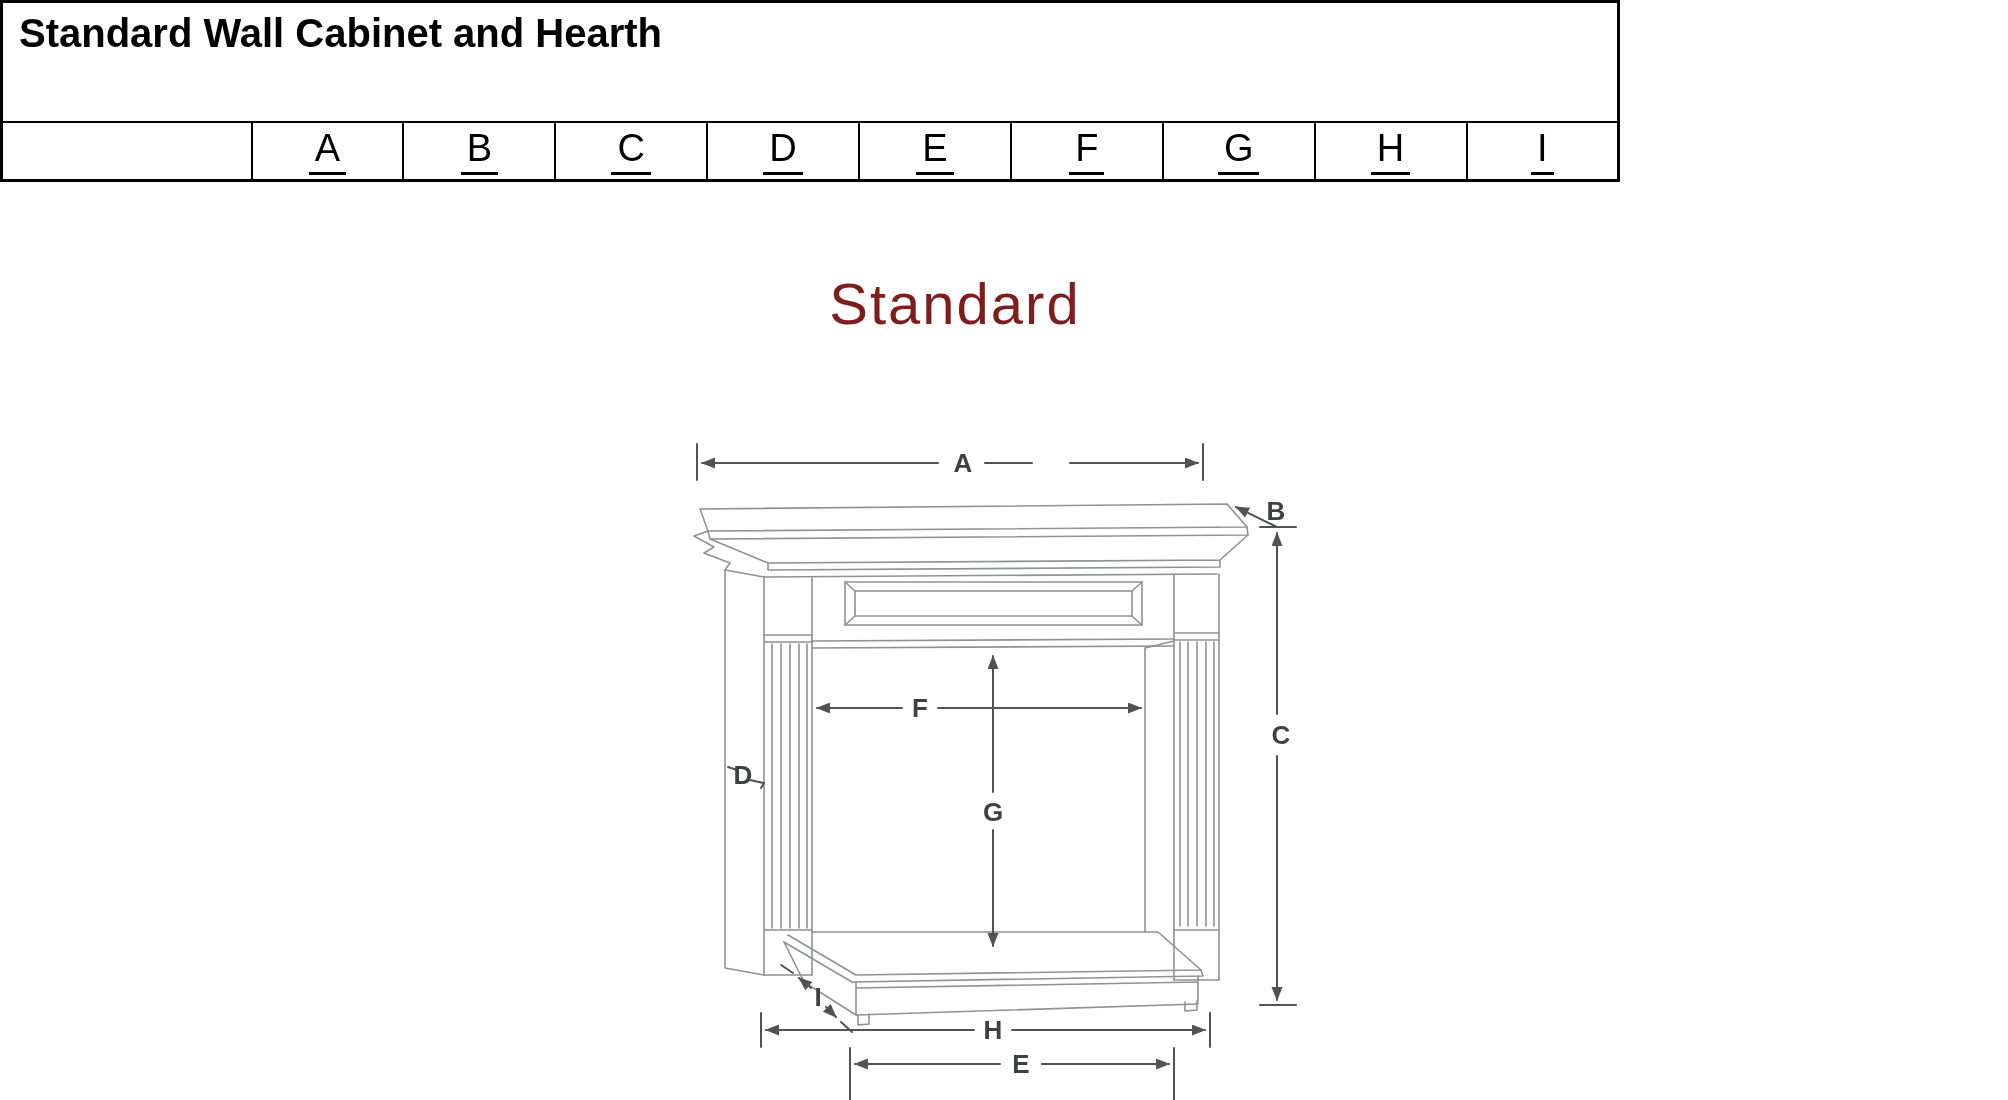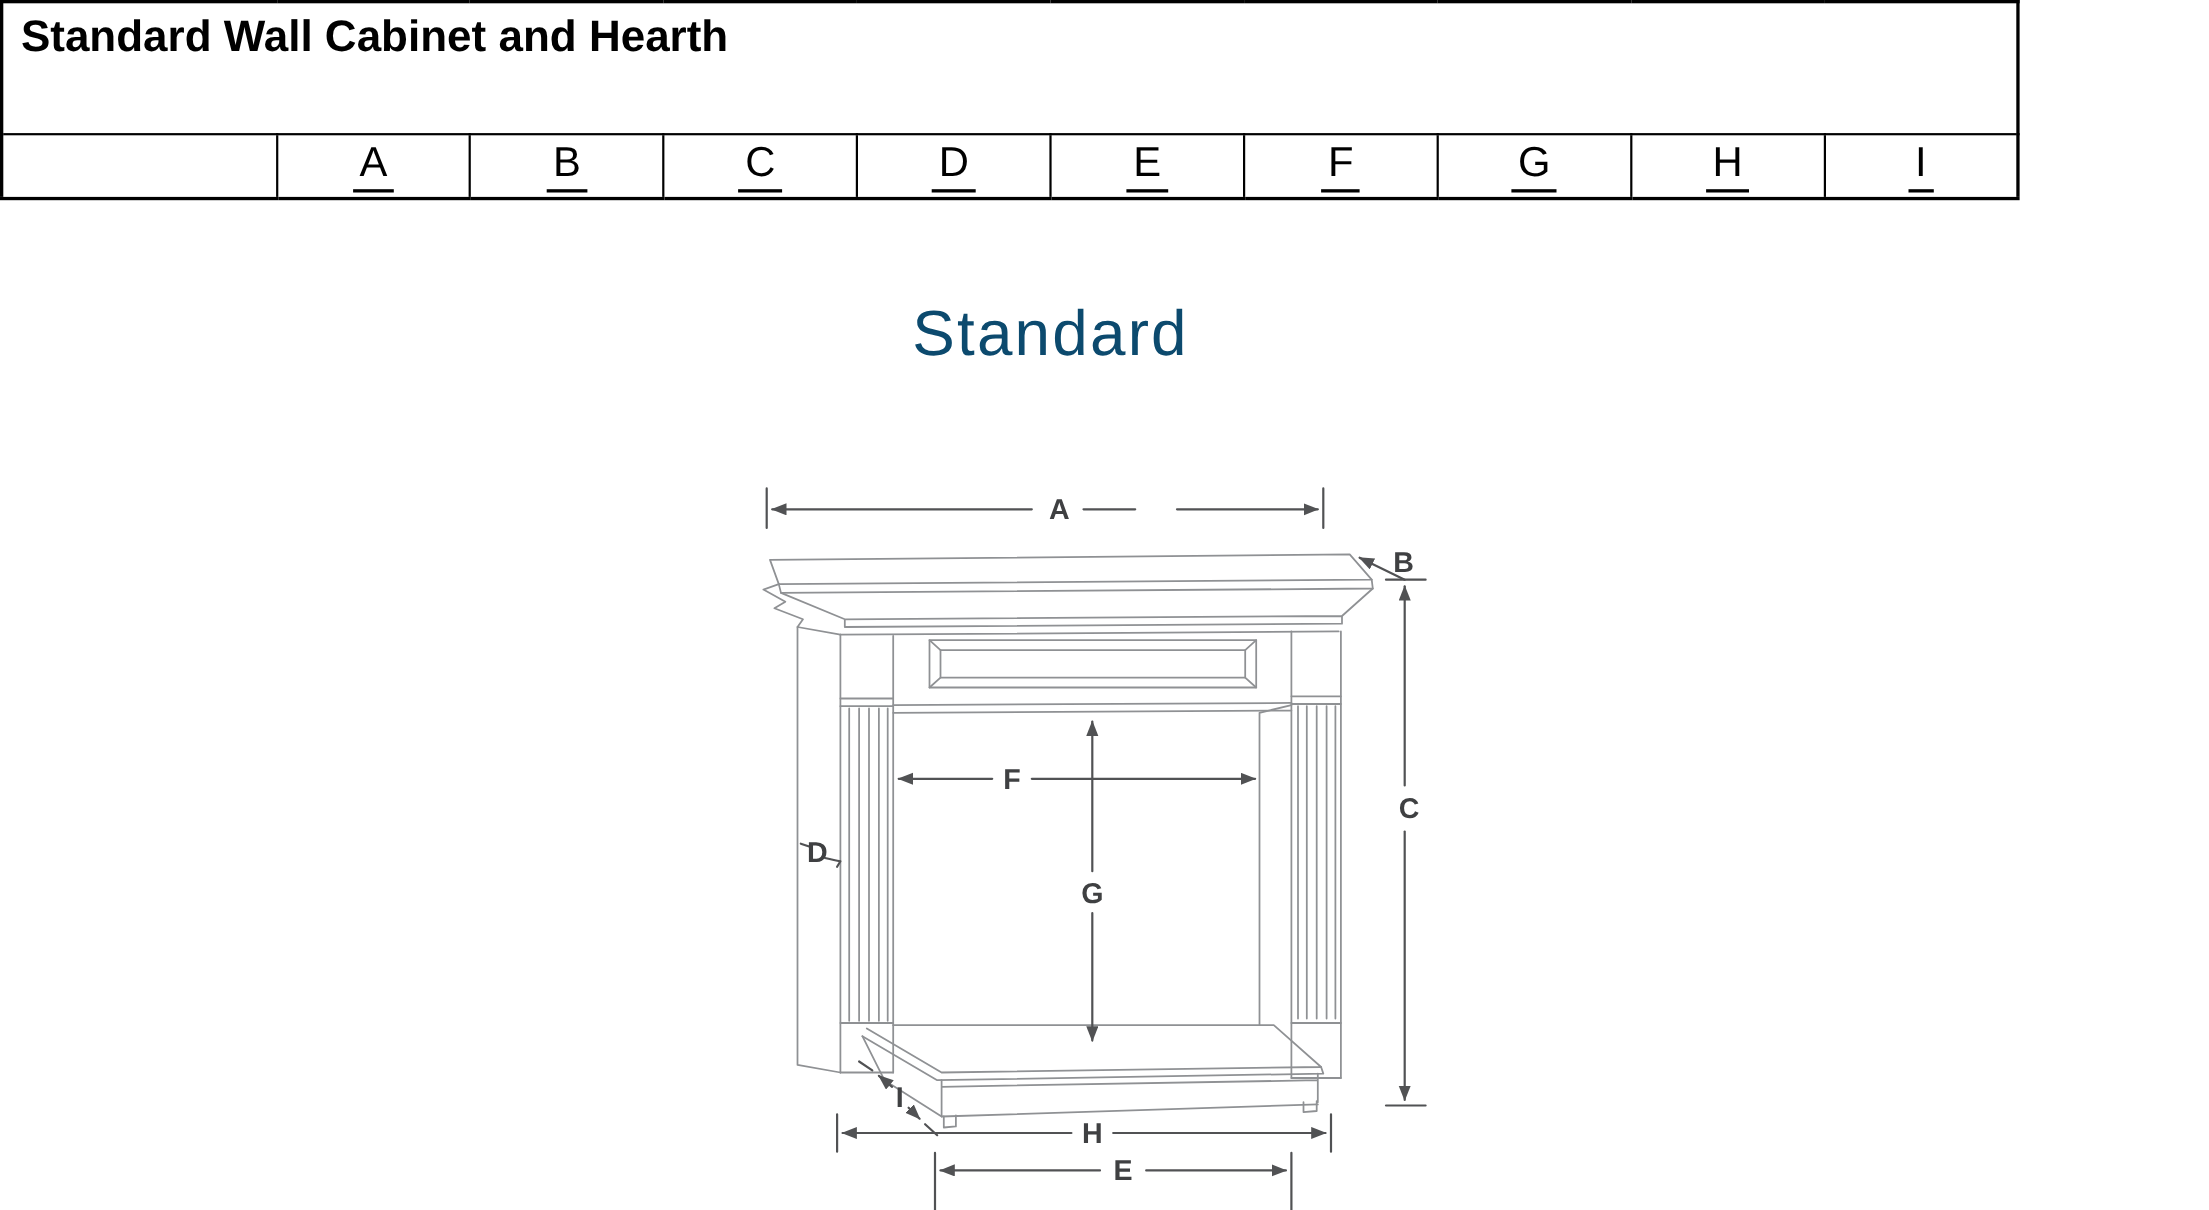--- a/index.html
+++ b/index.html
@@ -1,37 +1,37 @@
 <!DOCTYPE html>
 <html><head>
 <meta charset="utf-8">
 <style>
   html,body{margin:0;padding:0;background:#ffffff;}
   body{width:2008px;height:1100px;position:relative;overflow:hidden;
        font-family:"Liberation Sans",sans-serif;color:#000;}
 
   
-  table.spec{position:absolute;left:0;top:0;width:1836px;border-collapse:collapse;
+  table.spec{position:absolute;left:0;top:0;width:1620px;border-collapse:collapse;
              table-layout:fixed;border:3px solid #000;}
   table.spec td{overflow:hidden;}
   tr.title-row td{height:110px;border-bottom:2px solid #000;vertical-align:top;
                   text-align:left;padding:8px 0 0 16px;font-size:40px;font-weight:bold;}
   tr.head-row td{height:54px;border:2px solid #000;border-bottom:3px solid #000;
                  text-align:center;vertical-align:middle;font-size:38px;}
   tr.data-row td{height:54px;border:2px solid #000;text-align:center;
                  vertical-align:middle;font-size:36px;}
   tr.head-row td:first-child,tr.data-row td:first-child{border-left:none;}
   tr.head-row td:last-child,tr.data-row td:last-child{border-right:none;}
   tr.data-row td{border-bottom:none;}
   td.model{font-weight:bold;}
   span.ul{display:inline-block;border-bottom:3px solid #000;padding:0 6px 3px 6px;line-height:1.05;}
 
   
   .diagram-heading{position:absolute;left:680px;top:270px;width:550px;text-align:center;
-                   font-size:58px;font-weight:400;letter-spacing:2px;color:#0c4a6e;}
+                   font-size:58px;font-weight:400;letter-spacing:2px;color:#7f1d1d;}
 
   
   .diagram-wrap{position:absolute;left:680px;top:430px;width:680px;height:670px;}
   .cab{stroke:#8f9194;stroke-width:1.6;fill:none;stroke-linejoin:round;stroke-linecap:round;}
   .cabf{stroke:#8f9194;stroke-width:1.6;fill:#ffffff;stroke-linejoin:round;}
   .dim{stroke:#515254;stroke-width:2;fill:none;stroke-linecap:round;}
   .dimlabel{font-family:"Liberation Sans",sans-serif;font-size:26px;font-weight:bold;
             fill:#3f4042;text-anchor:middle;}
 </style>
 </head>

